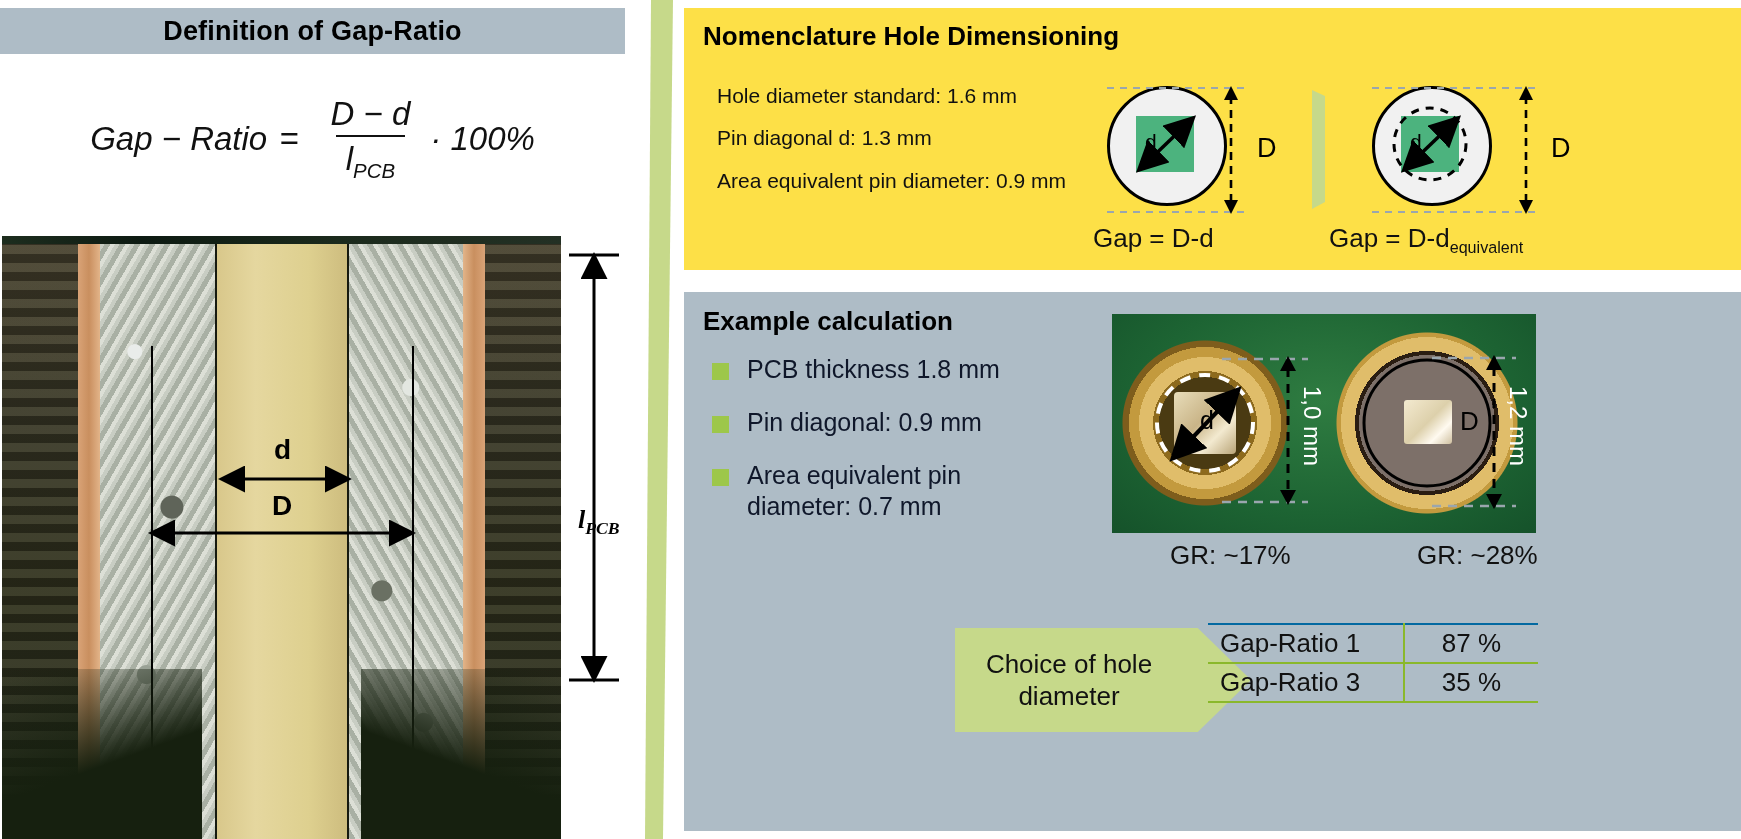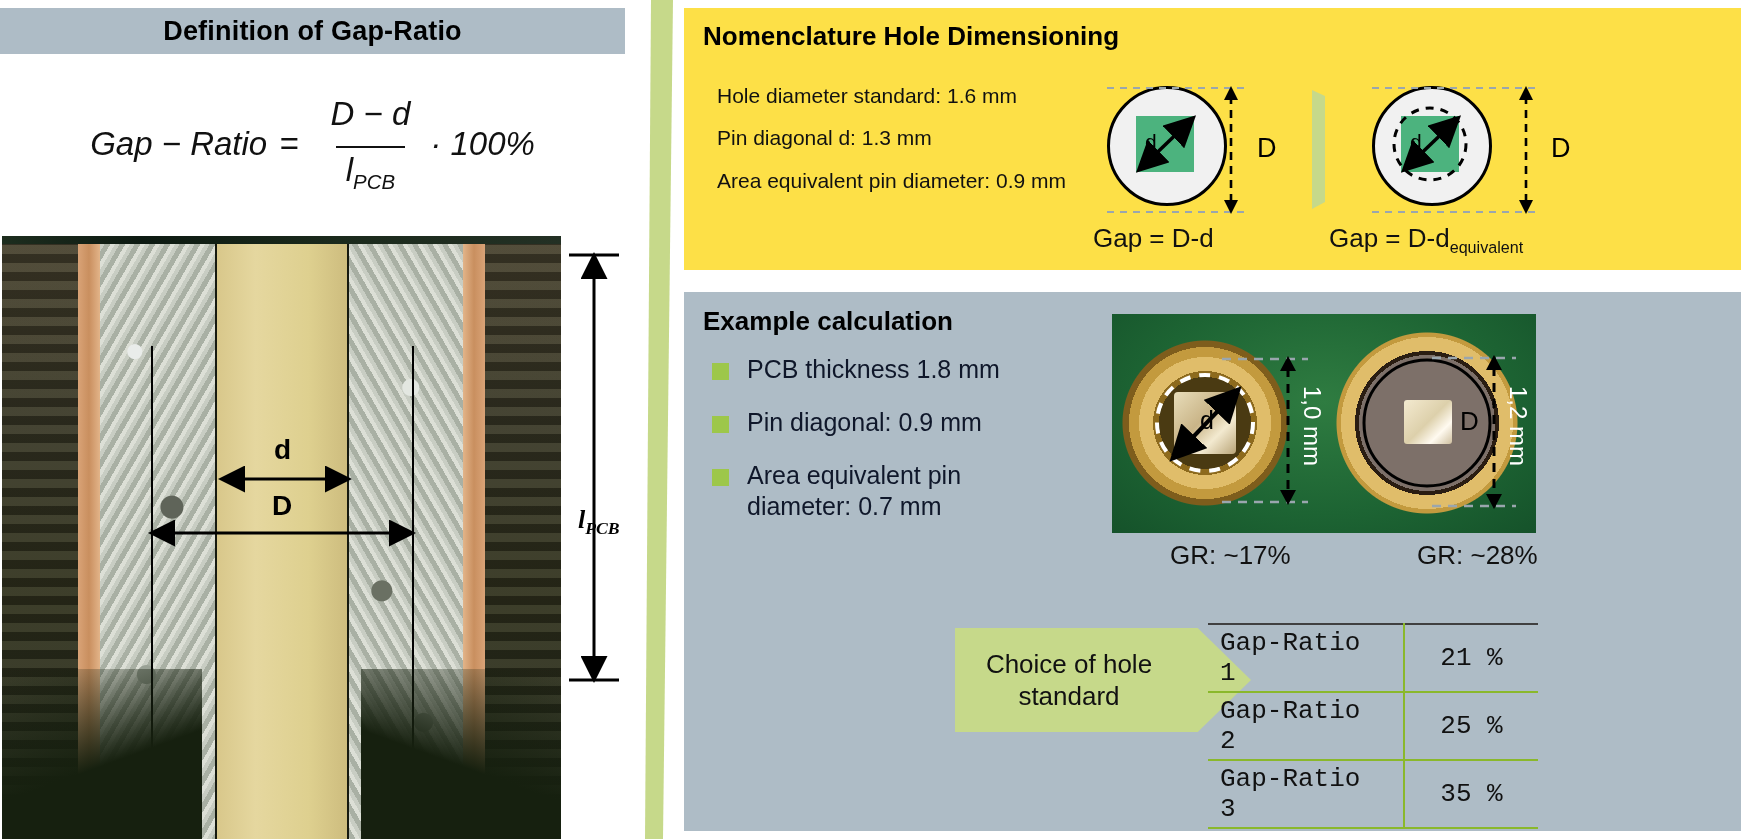--- a/index.html
+++ b/index.html
@@ -26,21 +26,21 @@
     font-size: 27px; letter-spacing: .2px;
   }
 
   #formula {
     position: absolute; left: 0; top: 95px; width: 625px;
     display: flex; align-items: center; justify-content: center;
     font-family: Liberation Sans, sans-serif;
     font-style: italic; font-size: 33px; color:#111;
   }
   .frac { display: inline-flex; flex-direction: column; align-items: center; vertical-align: middle;
-          margin: 0 10px; gap: 11px; }
+          margin: 0 10px; }
   .frac .num { padding: 0 10px 2px 10px; }
   .frac .den { padding: 3px 10px 0 10px; border-top: 2px solid #111; }
   .sub { font-size: .62em; vertical-align: sub; }
 
   
   #xsec {
     position: absolute; left: 2px; top: 236px; width: 559px; height: 603px;
     overflow: hidden; background: #2c2f23;
   }
   #xsec .top-strip { position:absolute; left:0; top:0; width:100%; height:8px;
@@ -150,21 +150,21 @@
     background:#c6d98a;
     clip-path: polygon(0 0, 82% 0, 100% 50%, 82% 100%, 0 100%);
     display:flex; align-items:center; justify-content:center; text-align:center;
   }
   #choice-arrow span { font-size:26px; color:#111; line-height:1.25; padding-right:34px; }
 
   
   #gr-table { position:absolute; left:524px; top:331px; width:330px; }
   #gr-table table { border-collapse:collapse; width:100%; }
   #gr-table td { font-size:26px; color:#111; padding:3px 12px; height:38px;
-    border-top:2px solid #404040; border-bottom:2px solid #8ab82b;font-family:Liberation Mono, monospace; }
+    border-top:2px solid #0369a1; border-bottom:2px solid #8ab82b; }
   #gr-table td.name { border-right:2px solid #8ab82b; width:196px; text-align:left; }
   #gr-table td.val { text-align:center; }
 </style>
 </head>
 <body>
 
 <div id="root">
 
   <div id="left-panel">
 
@@ -354,33 +354,29 @@
       </svg>
       <div style="position:absolute; left:348px; top:92px; font-size:26px; color:#000;">D</div>
       <div style="position:absolute; left:392px; top:72px; font-size:24px; color:#fff;
                   writing-mode:vertical-rl; text-orientation:mixed;">1,2 mm</div>
     </div>
 
     <div class="gr-cap" style="left:486px; top:248px">GR: ~17%</div>
     <div class="gr-cap" style="left:733px; top:248px">GR: ~28%</div>
 
     <div id="choice-arrow">
-      <span><span>Choice of hole</span><br><span>standard</span></span>
+      <span><span>Choice of hole</span><br><span>diameter</span></span>
     </div>
 
     <div id="gr-table">
       <table>
         <tbody>
           <tr>
             <td class="name">Gap-Ratio 1</td>
-            <td class="val">21 %</td>
-          </tr>
-          <tr>
-            <td class="name">Gap-Ratio 2</td>
-            <td class="val">25 %</td>
+            <td class="val">87 %</td>
           </tr>
           <tr>
             <td class="name">Gap-Ratio 3</td>
             <td class="val">35 %</td>
           </tr>
         </tbody>
       </table>
     </div>
   </div>
 

